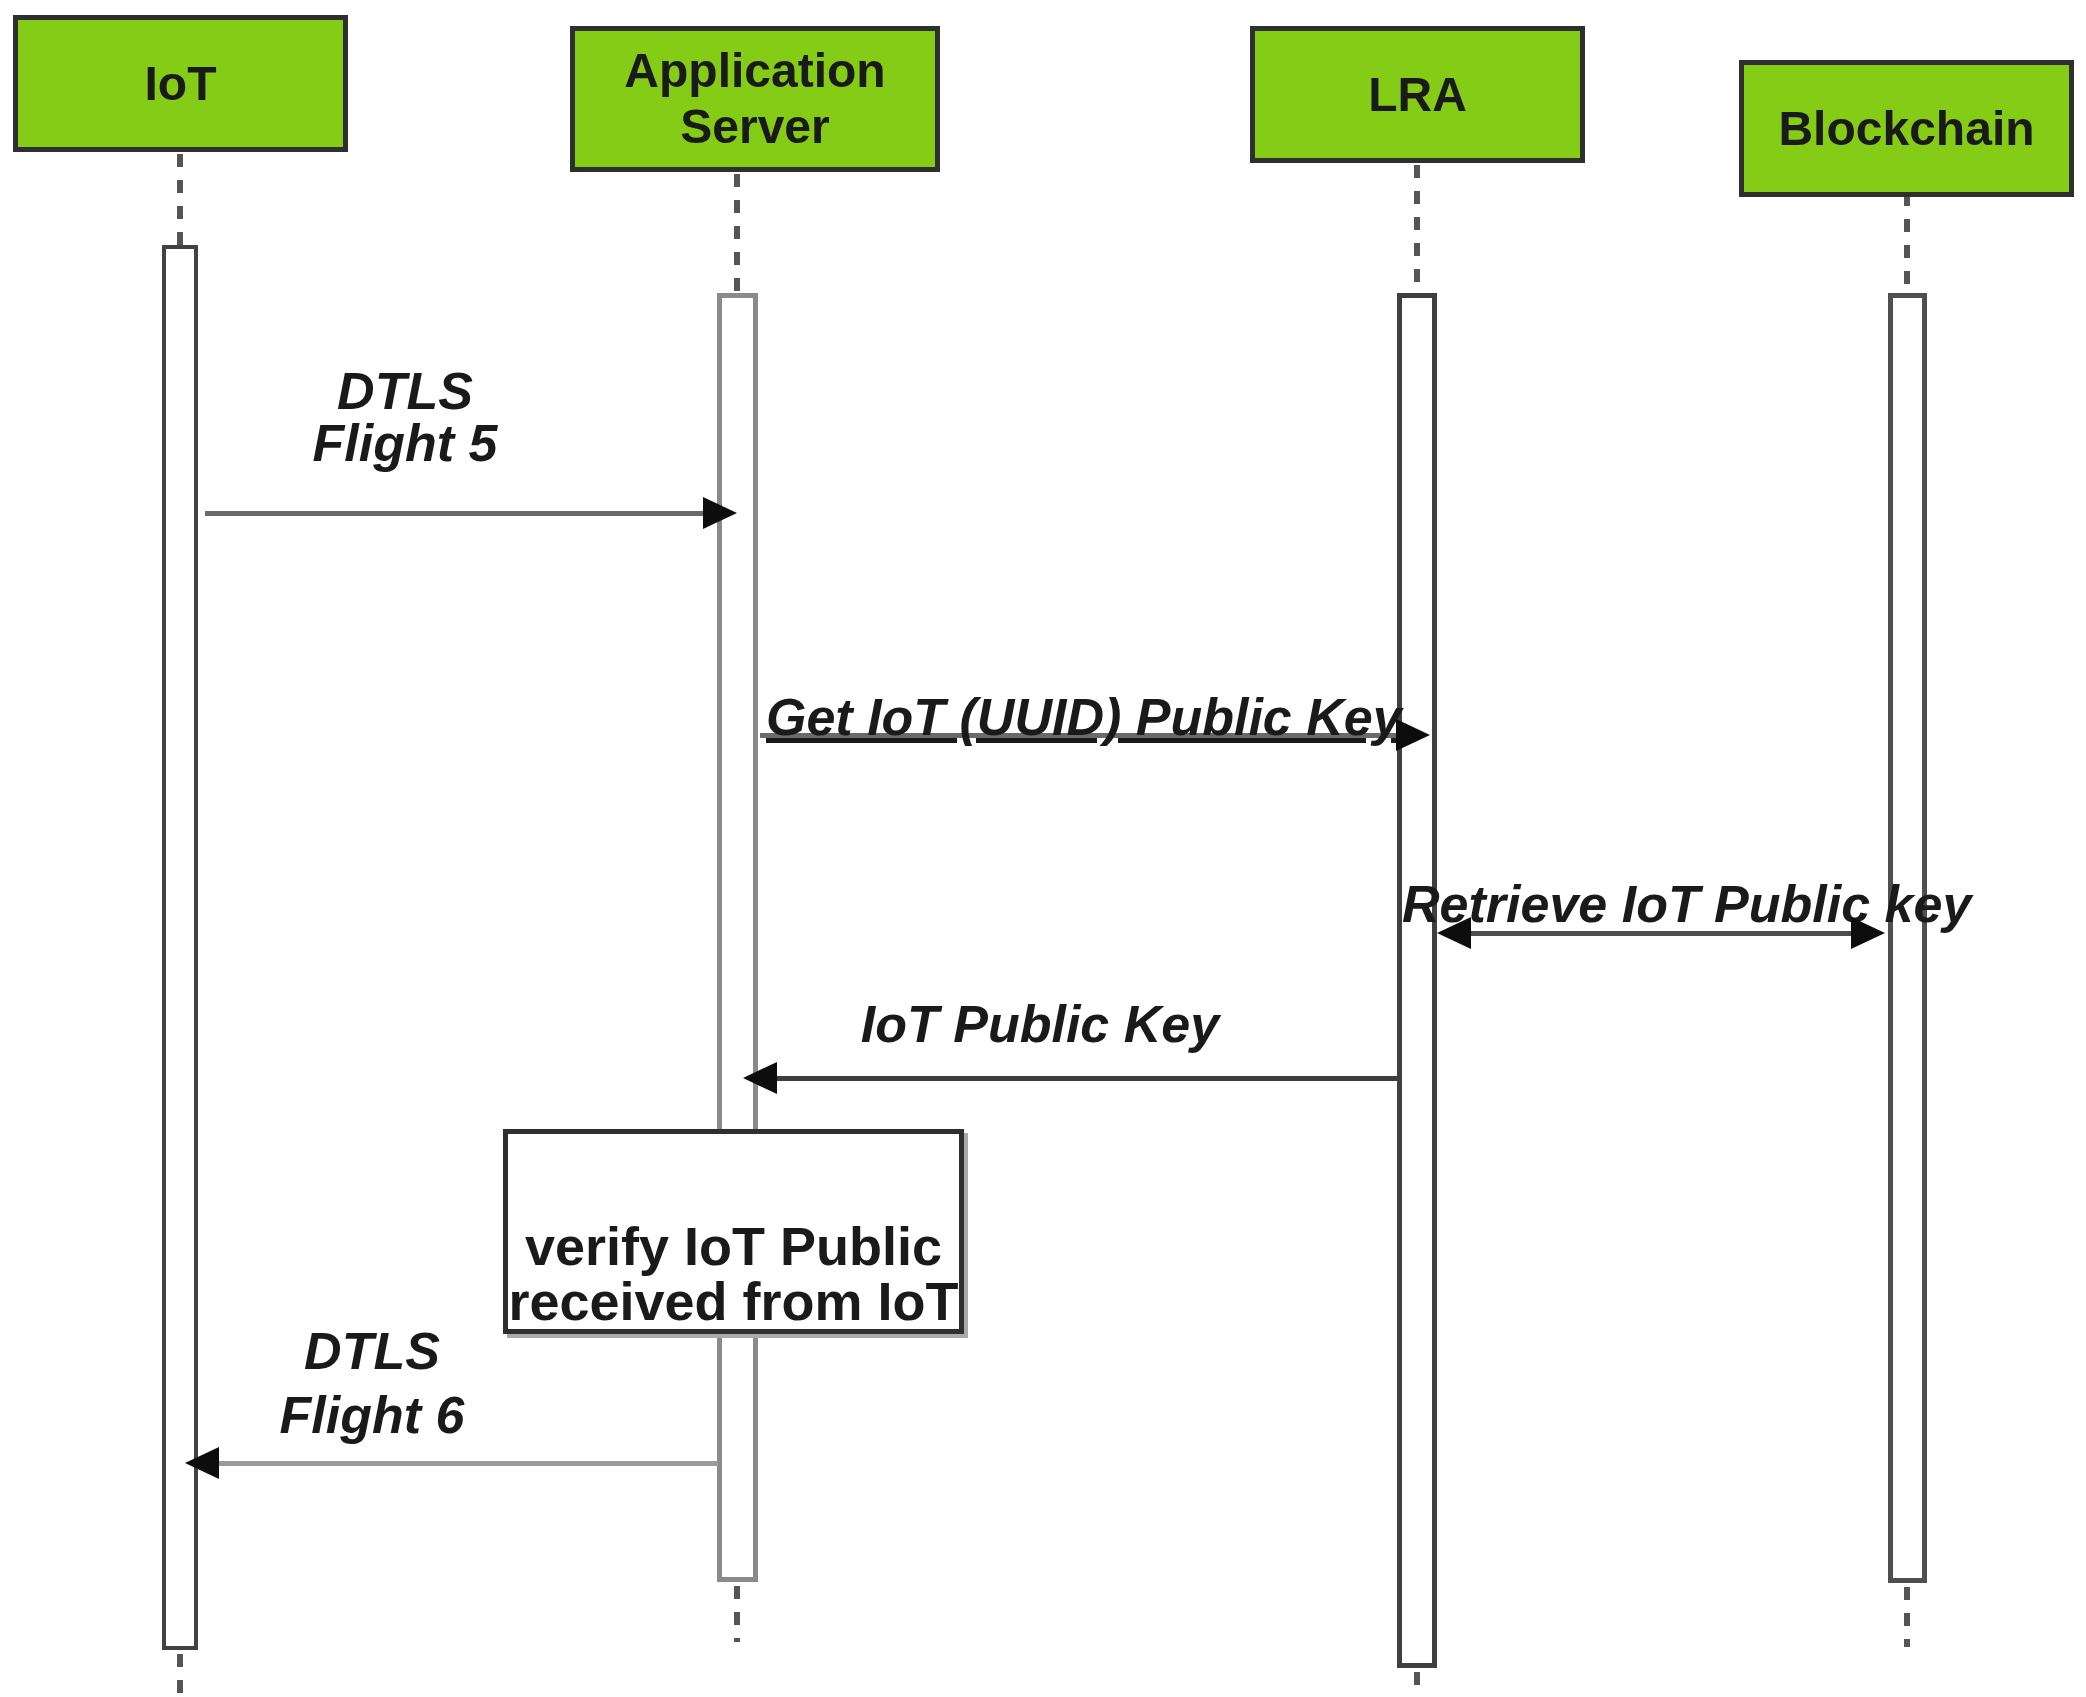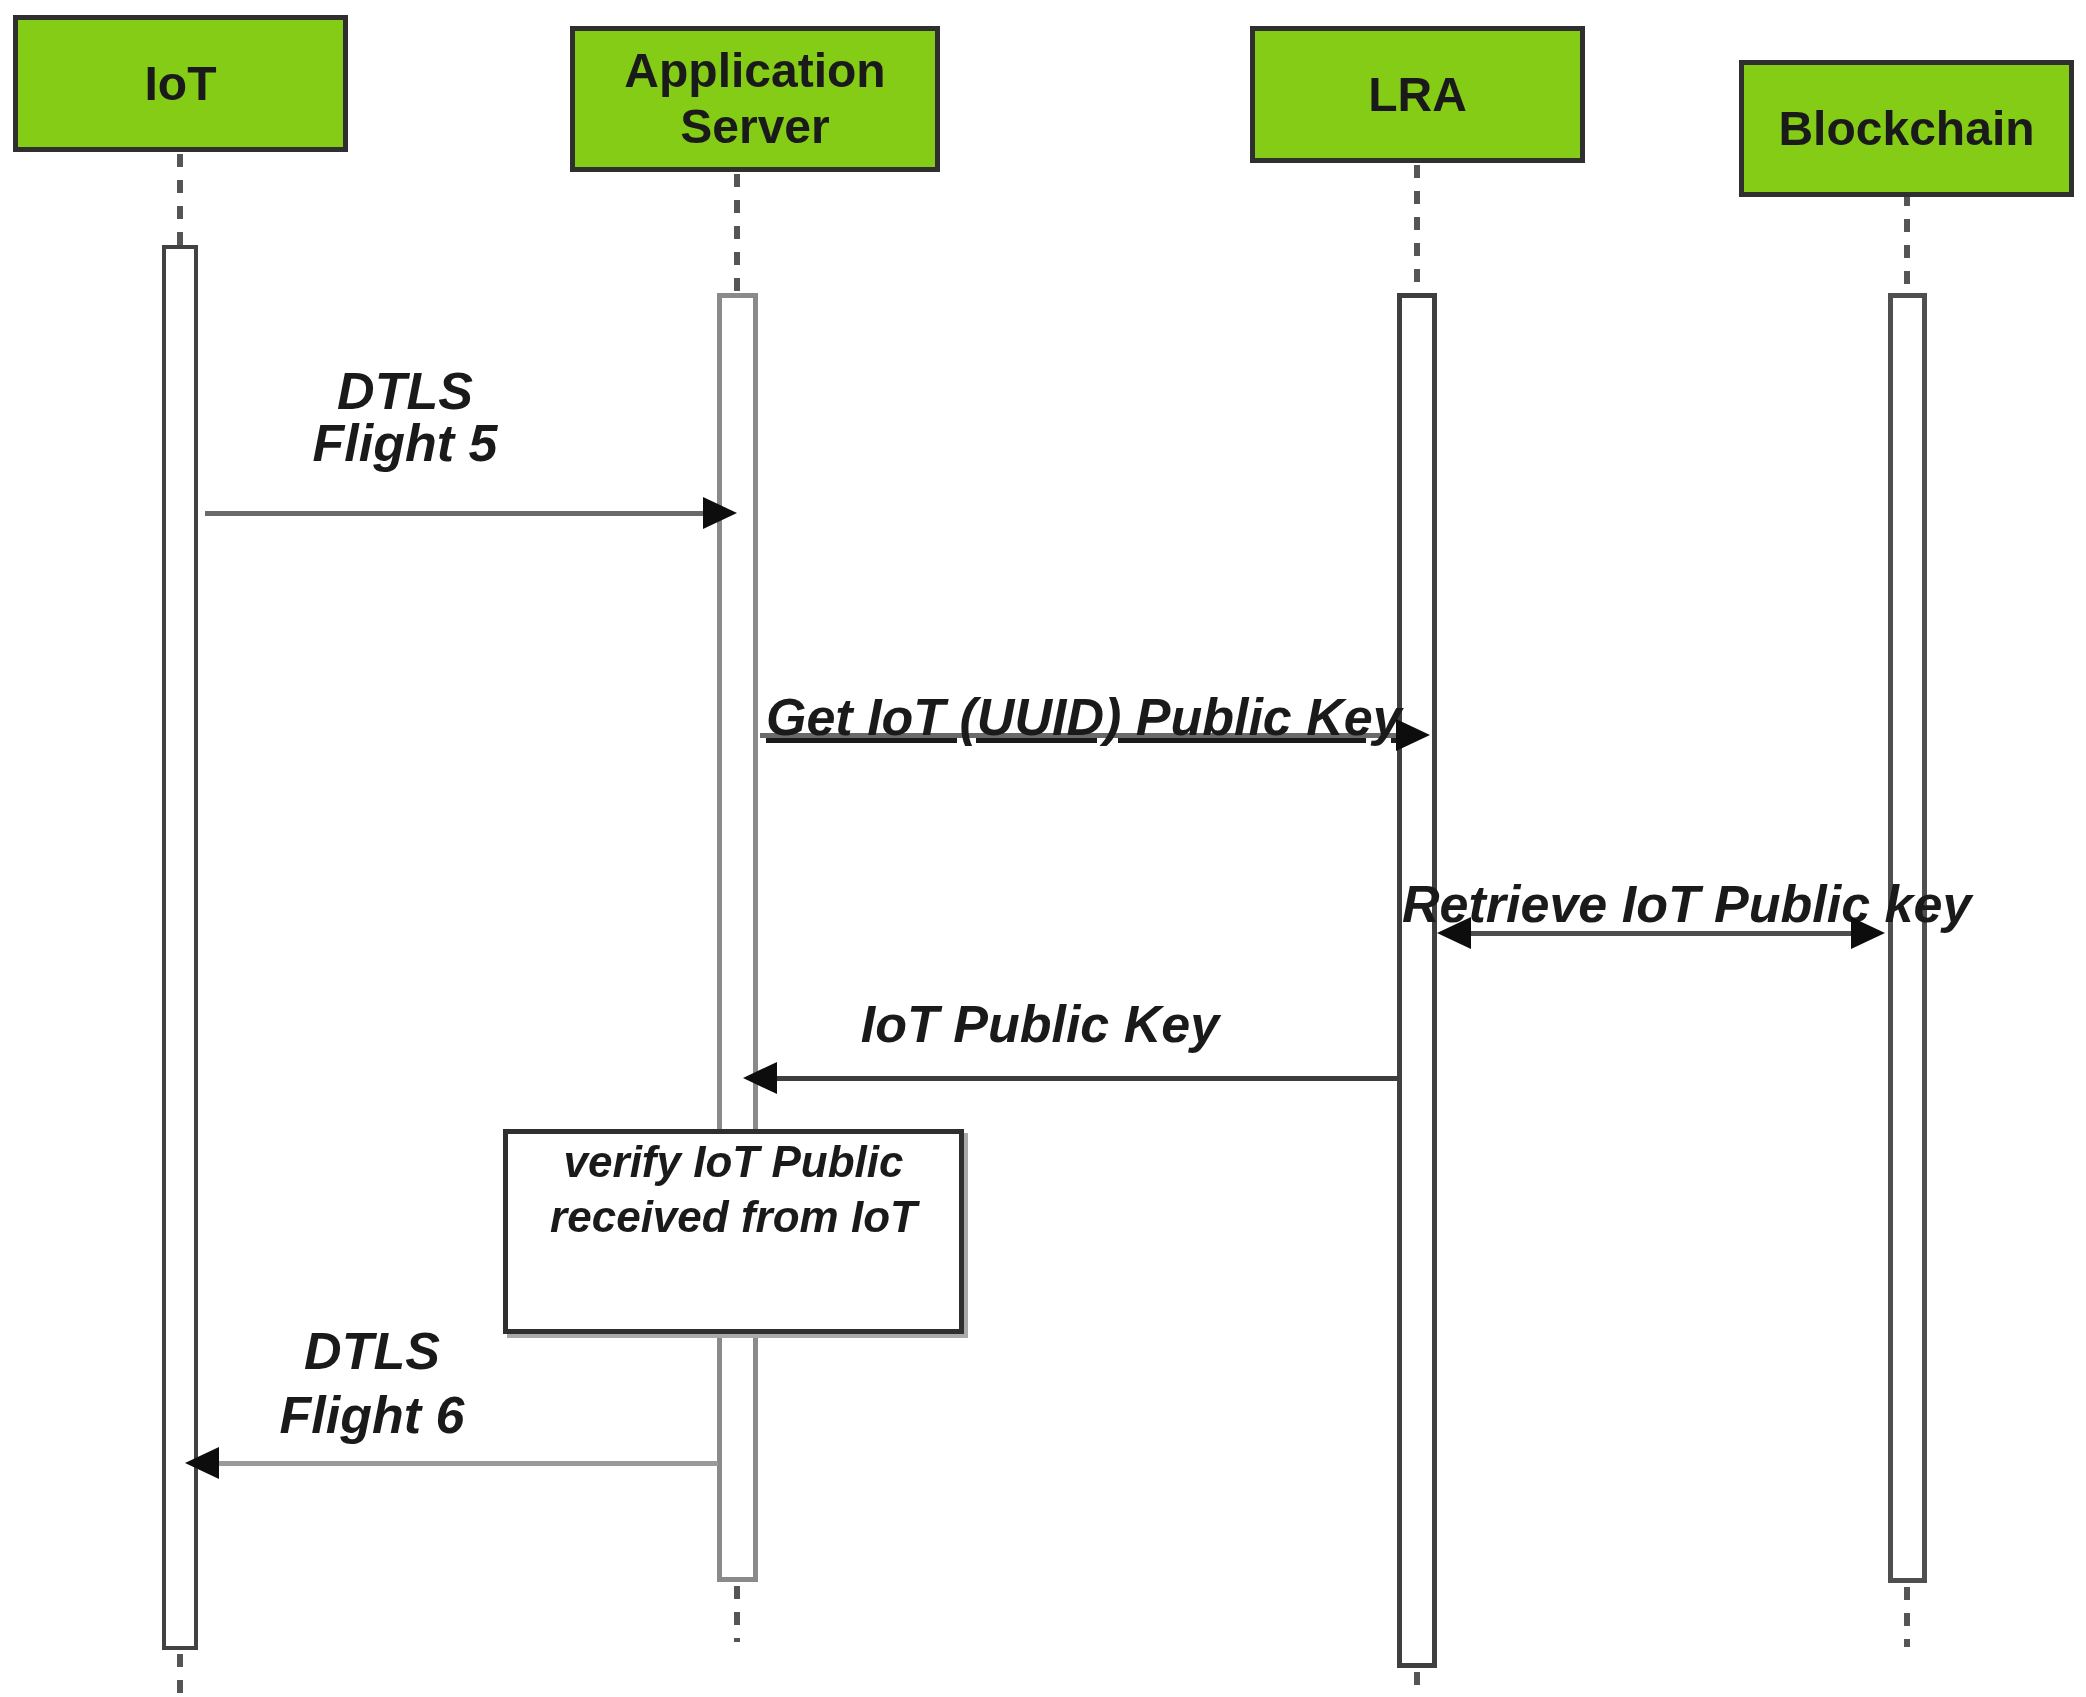--- a/index.html
+++ b/index.html
@@ -58,26 +58,25 @@
     z-index:4;
     margin-top:28px;
   }
   .centered{text-align:center;}
   .note{
     position:absolute;
     box-sizing:border-box;
     border:5px solid var(--box-border);
     background:#fff;
     box-shadow:4px 4px 0 #a9a9a9;
-    display:flex;flex-direction:column;align-items:center;justify-content:flex-start;
+    display:flex;flex-direction:column;align-items:center;justify-content:flex-end;
     z-index:5;
-    font-weight:bold;font-size:44px;line-height:55px;
+    font-weight:bold;font-size:54px;line-height:55px;
     color:var(--text);
     text-align:center;
-    font-style:italic;
   }
 </style>
 </head>
 <body>
 
 <div class="canvas">
 
   <div class="participant" style="left:13px;top:15px;width:335px;height:137px;">IoT</div>
   <div class="participant" style="left:570px;top:26px;width:370px;height:146px;padding:0 30px;">Application Server</div>
   <div class="participant" style="left:1250px;top:26px;width:335px;height:137px;">LRA</div>

